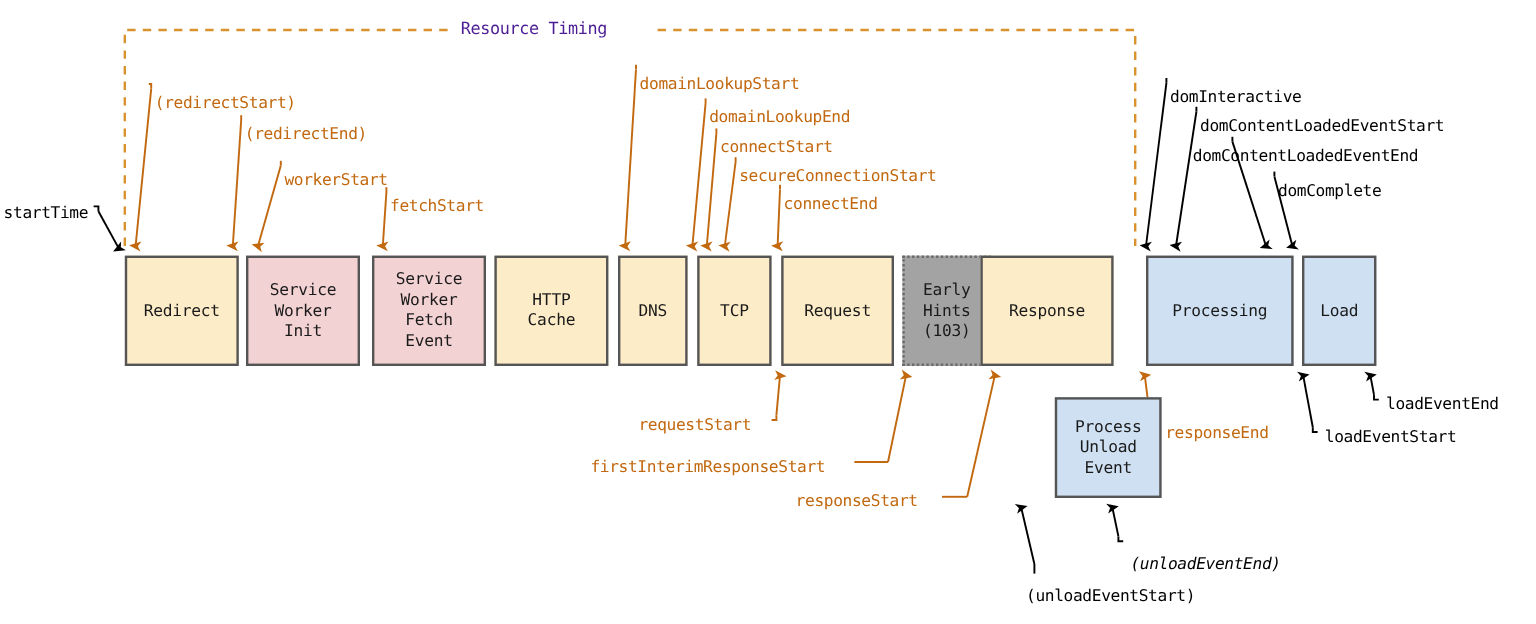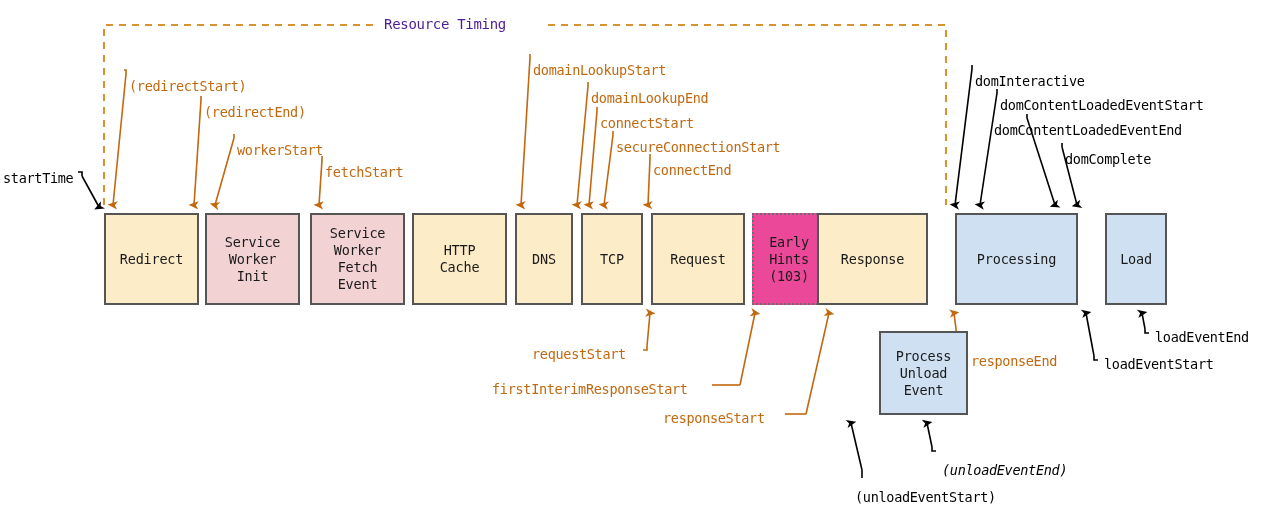--- a/index.html
+++ b/index.html
@@ -22,21 +22,21 @@
     font-family:"DejaVu Sans Mono","Liberation Mono",monospace;
     font-size:13.5px;
     line-height:17px;
     color:#1a1a1a;
     white-space:pre-line;
     letter-spacing:-0.2px;
   }
   .phase-box.cream{background:#fdecc8;}
   .phase-box.pink{background:#f3d2d4;}
   .phase-box.blue{background:#cfe0f2;}
-  .phase-box.dotted{border:2px dotted #6b6b6b;background:#ec4899;}
+  .phase-box.dotted{border:2px dotted #6b6b6b;background:#a3a3a3;}
   .lbl{
     position:absolute;
     font-family:"DejaVu Sans Mono","Liberation Mono",monospace;
     font-size:13.5px;
     white-space:nowrap;
     letter-spacing:-0.3px;
   }
   .lbl.orange{color:#c2680f;}
   .lbl.black{color:#000000;}
   .lbl.bracket-title{color:#4c1d95;font-size:14px;background:#ffffff;padding:0 6px;}
@@ -170,21 +170,21 @@
       <div class="phase-box cream" style="left: 412px; top: 213px; width: 95px; height: 92px;">HTTP
 Cache</div>
       <div class="phase-box cream" style="left: 515px; top: 213px; width: 58px; height: 92px;">DNS</div>
       <div class="phase-box cream" style="left: 581px; top: 213px; width: 62px; height: 92px;">TCP</div>
       <div class="phase-box cream" style="left: 651px; top: 213px; width: 94px; height: 92px;">Request</div>
       <div class="phase-box cream dotted" style="left: 752px; top: 213px; width: 74px; height: 92px;">Early
 Hints
 (103)</div>
       <div class="phase-box cream" style="left: 817px; top: 213px; width: 111px; height: 92px; text-align: right;">Response</div>
       <div class="phase-box blue" style="left: 955px; top: 213px; width: 123px; height: 92px;">Processing</div>
-      <div class="phase-box blue" style="left: 1085px; top: 213px; width: 62px; height: 92px; margin-left: 20px;">Load</div>
+      <div class="phase-box blue" style="left: 1085px; top: 213px; width: 62px; height: 92px;">Load</div>
       <div class="phase-box blue" style="left: 879px; top: 331px; width: 89px; height: 84px;">Process
 Unload
 Event</div>
     </div>
 
   <div id="labels">
       <div class="lbl black" style="left: 3px; top: 170px;">startTime</div>
       <div class="lbl orange" style="left: 129px; top: 78px;">(redirectStart)</div>
       <div class="lbl orange" style="left: 204px; top: 104px;">(redirectEnd)</div>
       <div class="lbl orange" style="left: 237px; top: 142px;">workerStart</div>

